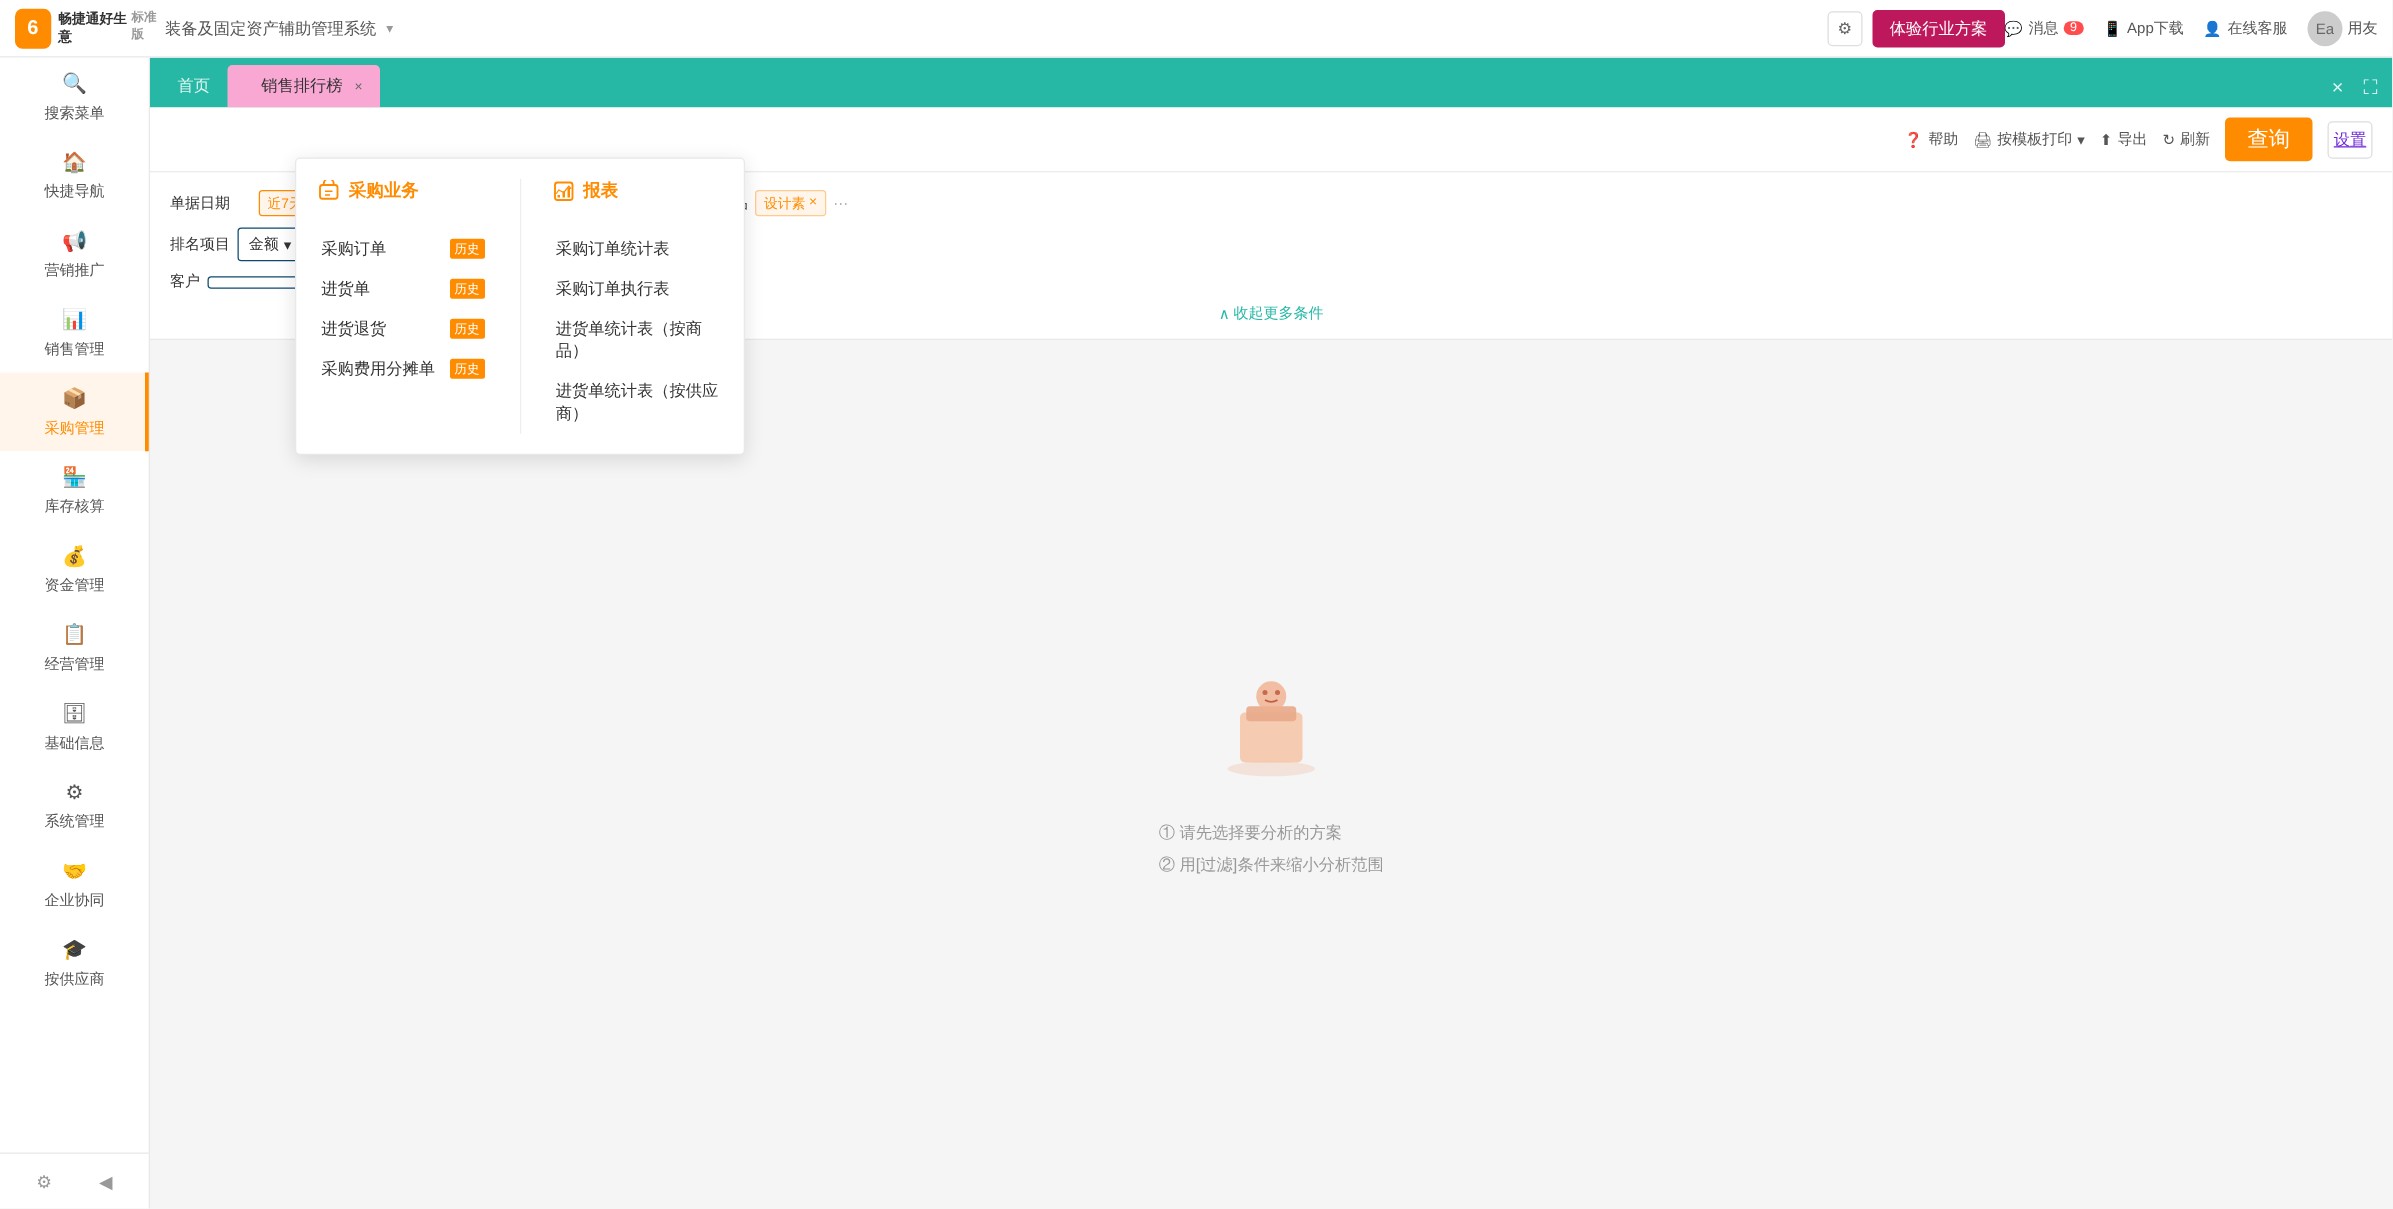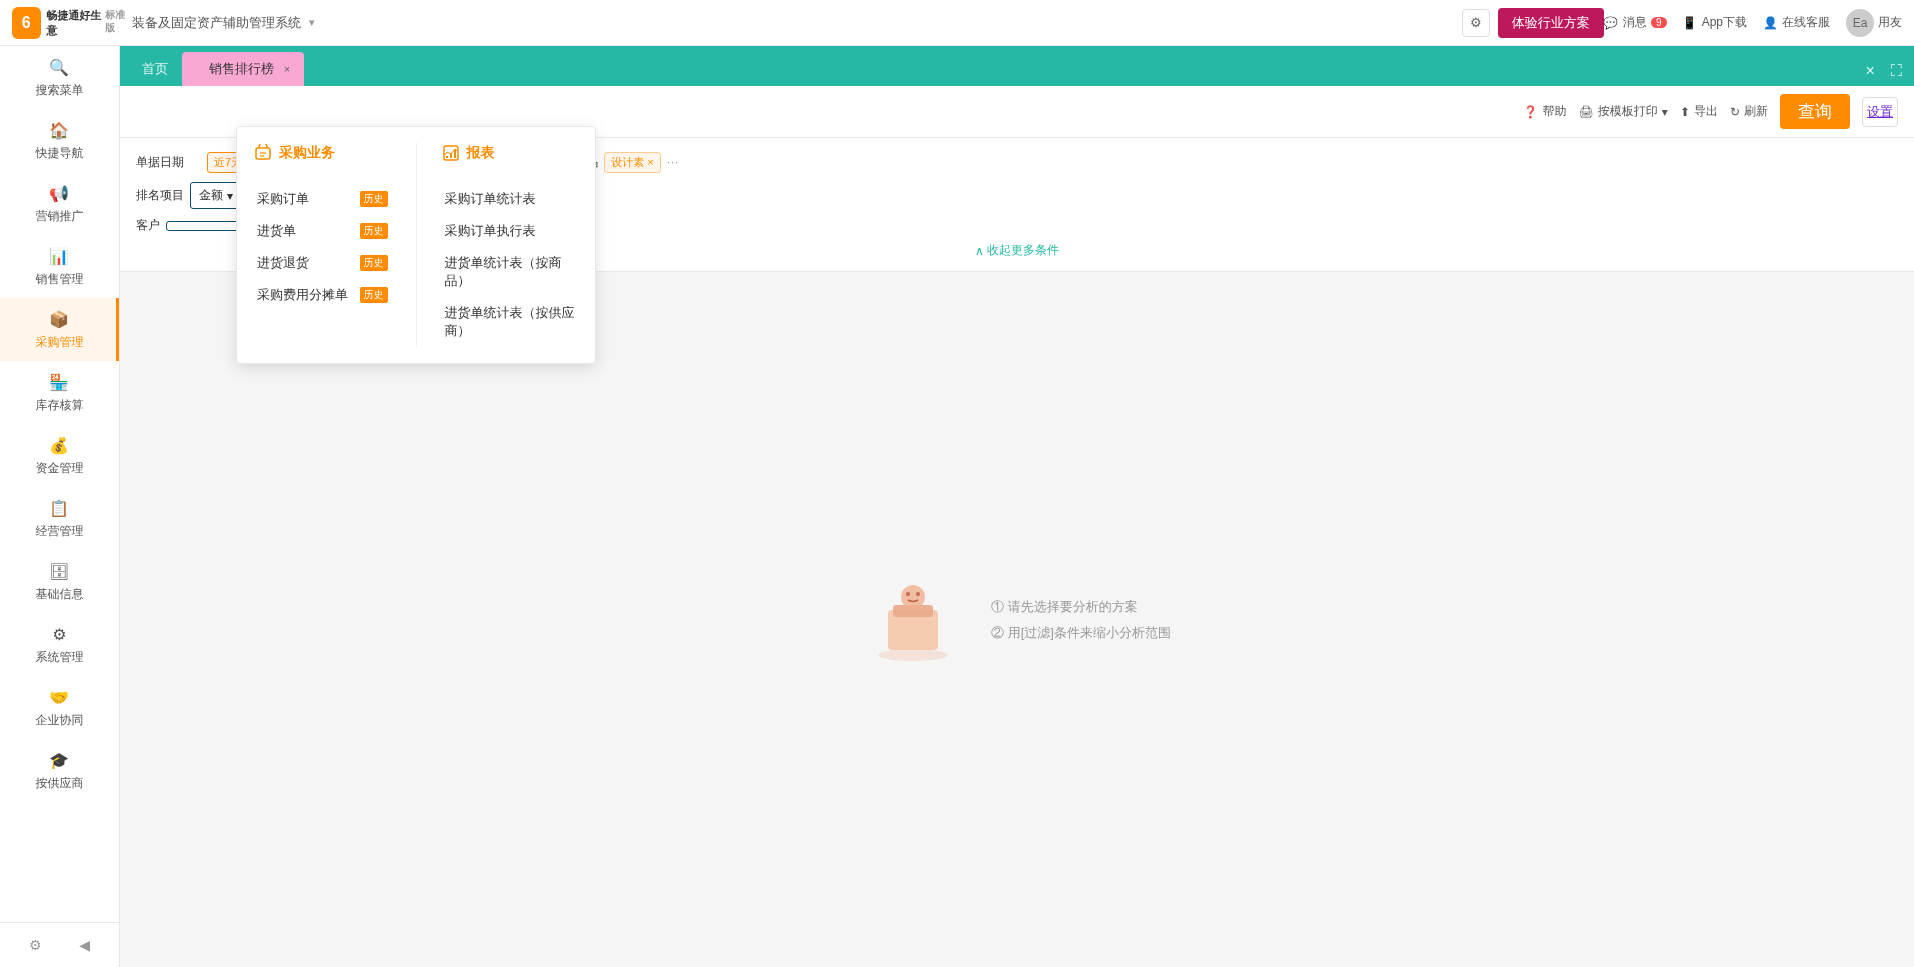--- a/index.html
+++ b/index.html
@@ -312,21 +312,21 @@
       font-size: 12px;
       display: flex;
       align-items: center;
       gap: 3px;
     }
 
     
     .empty-state {
       flex: 1;
       display: flex;
-      flex-direction: row;
+      flex-direction: column;
       align-items: center;
       justify-content: center;
       gap: 28px;
       color: #999;
       font-size: 13px;
     }
     .empty-icon {
       width: 100px;
       height: 90px;
       position: relative;

